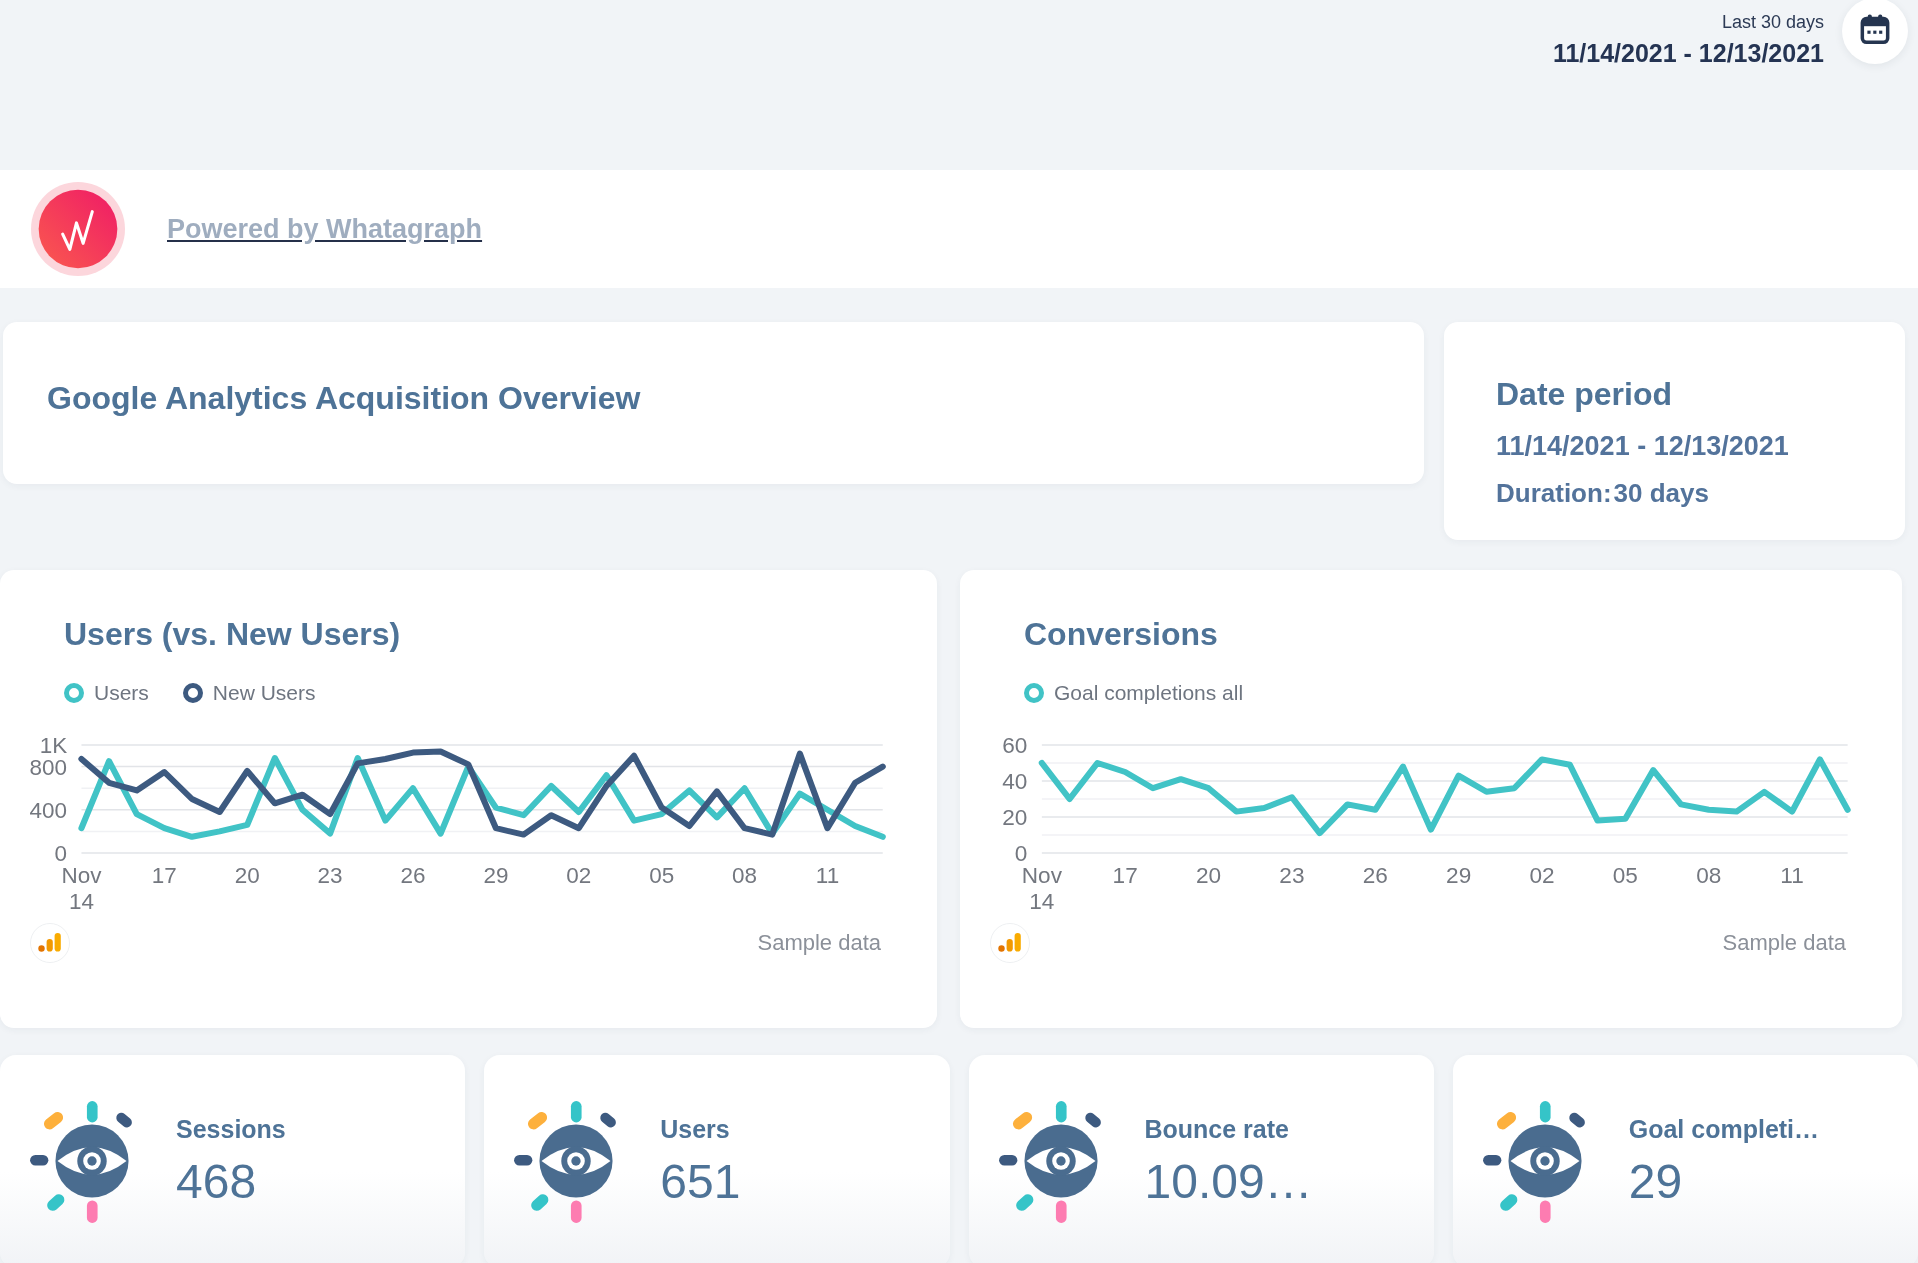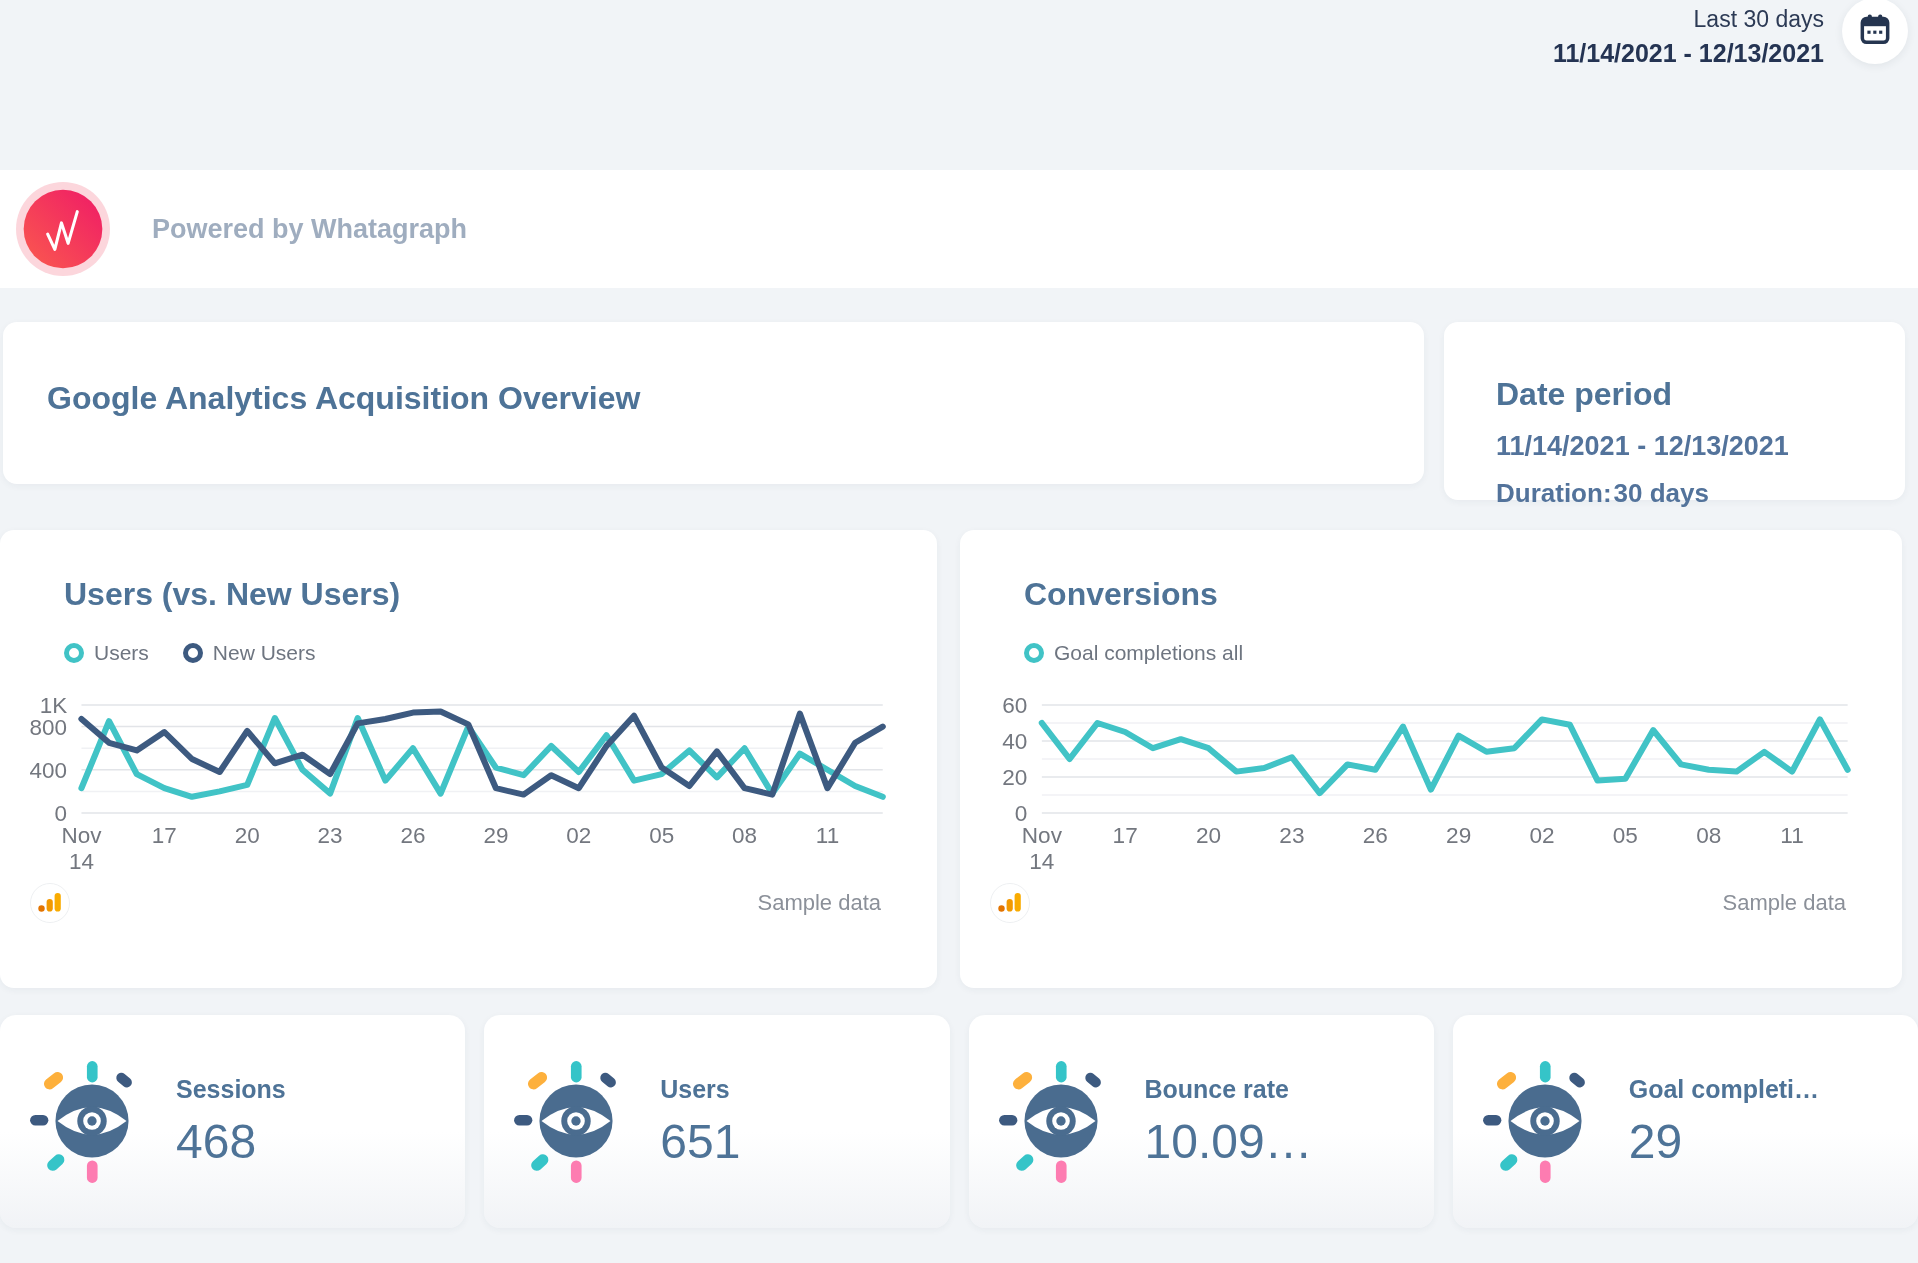--- a/index.html
+++ b/index.html
@@ -8,37 +8,37 @@
     font-family:"Liberation Sans","DejaVu Sans",sans-serif;
     background:#f1f4f7;
     color:#25304a;
     position:relative;
   }
   
   .header { height:170px; position:relative; padding:8px 22px 0 22px; }
   .page-title { font-size:42px; font-weight:500; color:#243049; letter-spacing:.2px; }
   .date-widget { position:absolute; top:4px; right:10px; display:flex; align-items:flex-start; }
   .date-texts { text-align:right; margin-top:2px; }
-  .range-label { font-size:23px; color:#2c3a55; }
+  .range-label { font-size:18px; color:#2c3a55;margin-top:6px; }
   .range-value { font-size:25px; font-weight:700; color:#253453; margin-top:6px; }
   .cal-btn { width:66px; height:66px; border-radius:50%; background:#fff; border:none;
              margin-left:18px; margin-top:-6px; display:flex; align-items:center; justify-content:center;
              box-shadow:0 2px 8px rgba(40,50,70,.08); cursor:pointer; }
   .cal-btn svg { width:38px; height:38px; }
   
-  .brand-band { height:118px; background:#fff; display:flex; align-items:center; padding-left:16px; }
+  .brand-band { height:118px; background:#fff; display:flex; align-items:center; padding-left:31px;text-decoration:underline; }
   .brand-logo svg { width:94px; height:94px; display:block; }
   .powered { font-size:27px; font-weight:700; color:#9fadbf; margin-left:42px; }
   
   .card { background:#fff; border-radius:14px; box-shadow:0 2px 7px rgba(40,50,70,.05); }
   
   .row1 { margin-top:34px; padding:0 13px 0 3px; display:flex; gap:20px; }
   .overview-card { flex:1; height:162px; padding:58px 0 0 44px; }
   .overview-card h2 { font-size:32px; font-weight:700; color:#4e7397; }
-  .date-card { width:461px; height:178px; padding:54px 0 0 52px; }
+  .date-card { width:461px; height:218px; padding:54px 0 0 52px; }
   .date-card h2 { font-size:32px; font-weight:700; color:#4e7397; }
   .dp-range { font-size:27px; font-weight:700; color:#53739b; margin-top:18px; }
   .dp-duration { font-size:26px; font-weight:700; color:#53739b; margin-top:16px; display:flex; gap:2px; }
   
   .row2 { margin-top:30px; display:flex; gap:23px; padding-right:16px; }
   .chart-card { height:458px; padding:46px 42px 0 0; position:relative; }
   .chart-card.users { width:937px; }
   .chart-card.conversions { flex:1; }
   .chart-title { font-size:32px; font-weight:700; color:#4e7397; margin-left:64px; }
   .legend { display:flex; gap:34px; margin:28px 0 0 64px; }

